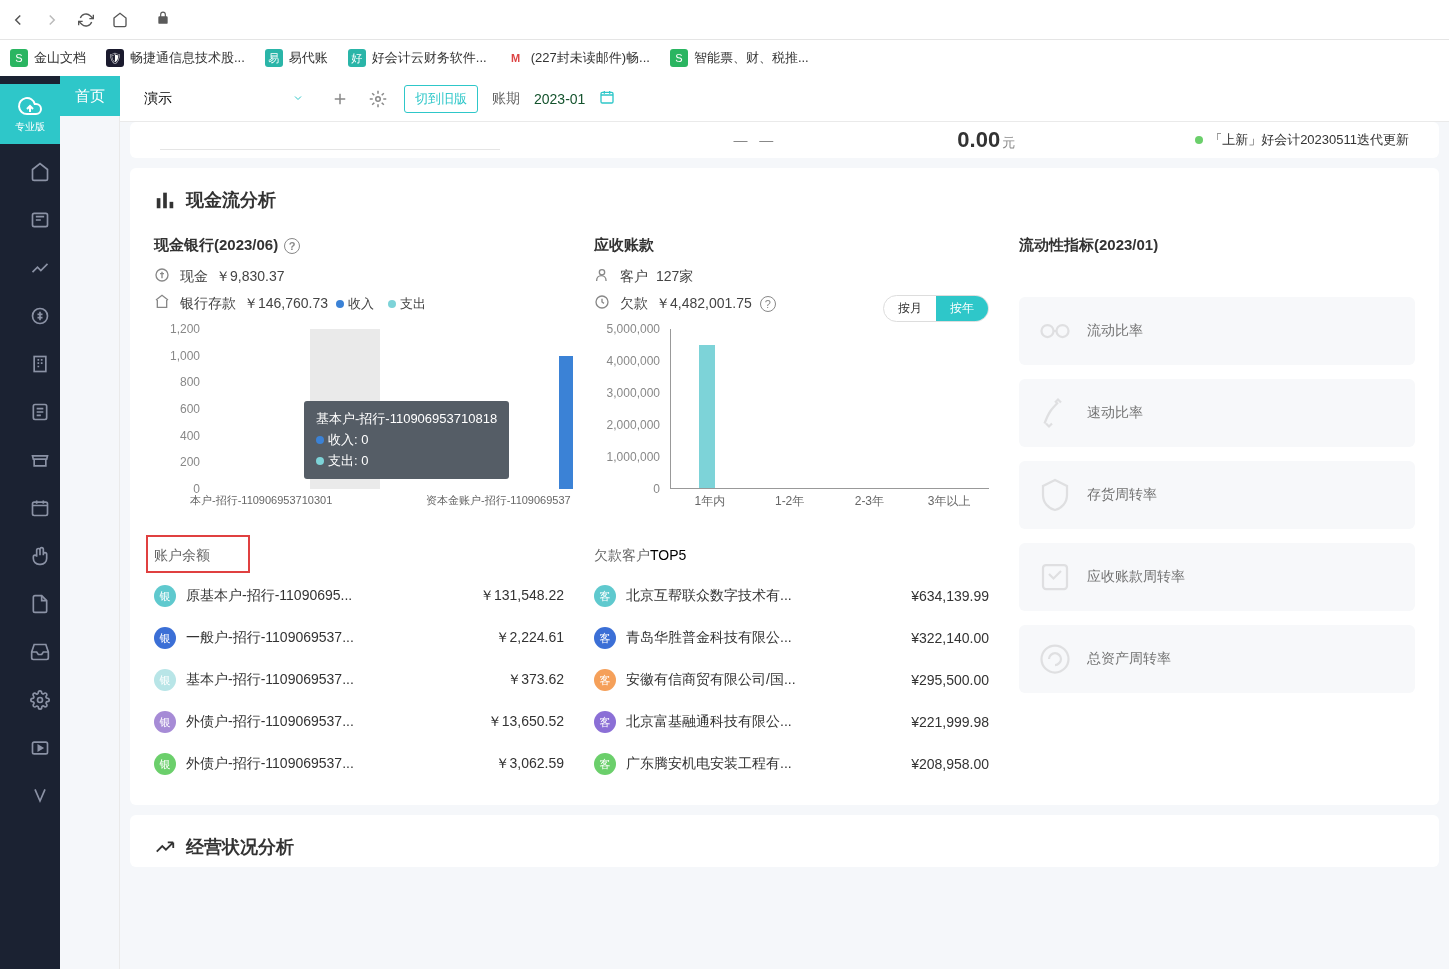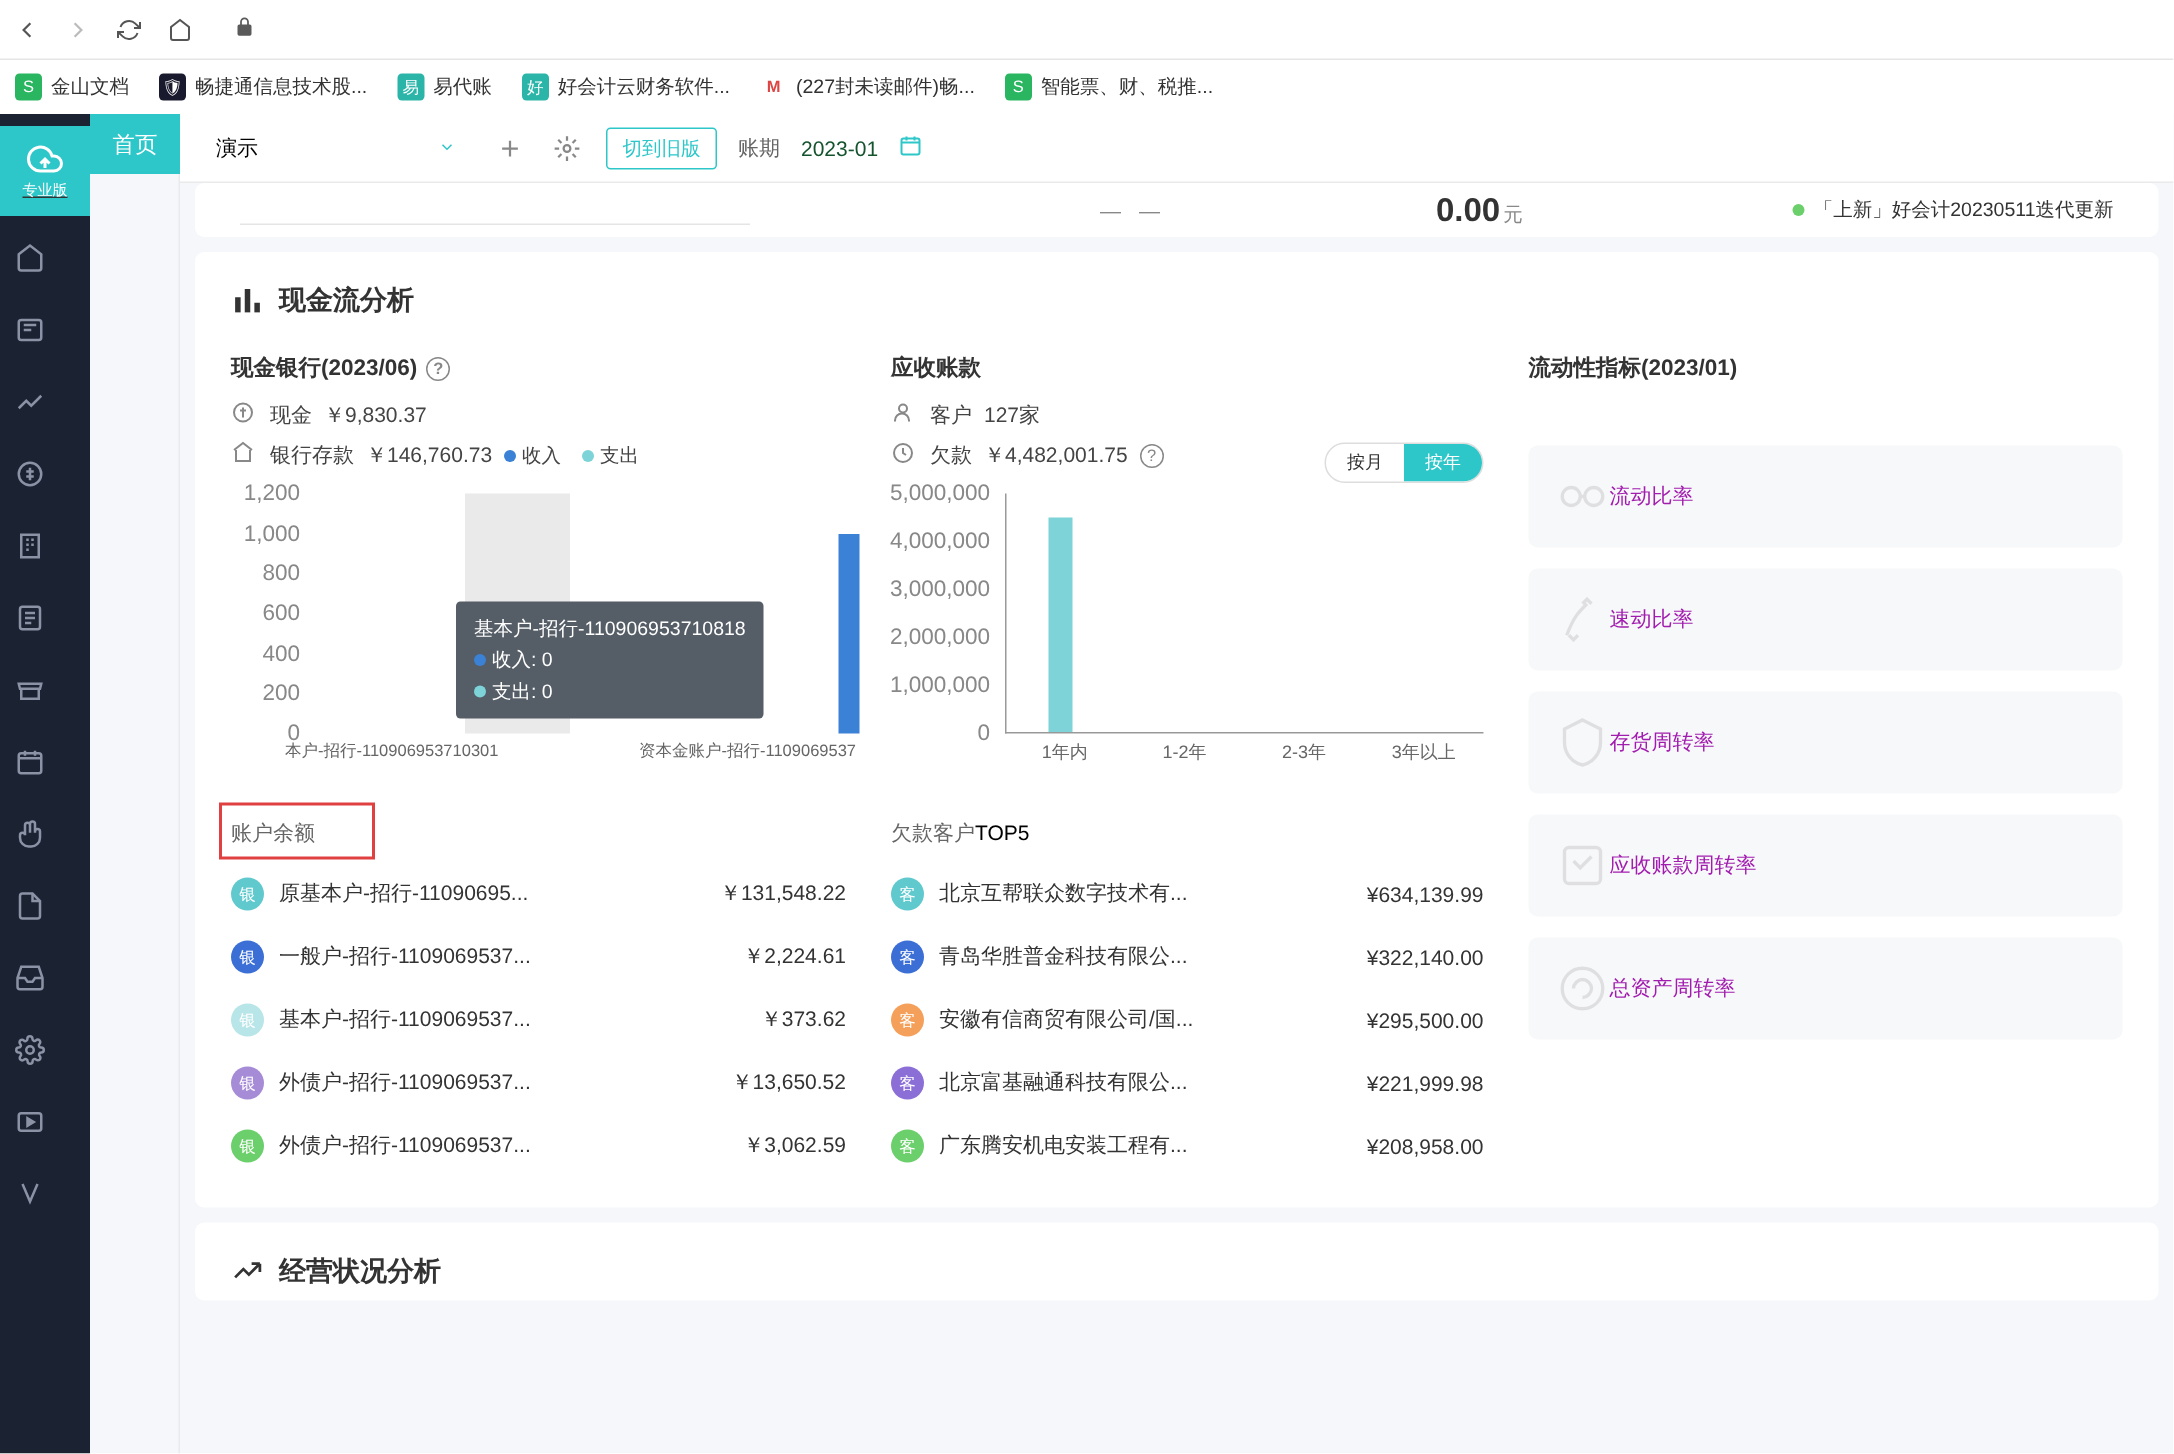--- a/index.html
+++ b/index.html
@@ -17,21 +17,21 @@
 
 .bookmarks-bar { height: 36px; display: flex; align-items: center; padding: 0 10px; gap: 20px; font-size: 13px; color: #333; }
 .bookmark { display: flex; align-items: center; gap: 6px; }
 .bm-icon { width: 18px; height: 18px; border-radius: 3px; display: flex; align-items: center; justify-content: center; font-size: 11px; color: #fff; }
 .bm-green { background: #2ab561; }
 .bm-dark { background: #1a1a2e; }
 .bm-teal { background: #2ab5a8; }
 
 
 .app { display: flex; height: calc(969px - 76px); }
-.sidebar { width: 60px; background: #1b2232; display: flex; flex-direction: column; align-items: flex-start; padding-top: 8px; gap: 8px; text-decoration: underline; }
+.sidebar { width: 60px; background: #1b2232; display: flex; flex-direction: column; align-items: flex-end; padding-top: 8px; gap: 8px; }
 .logo-block { width: 60px; height: 60px; background: #2ec7c9; display: flex; flex-direction: column; align-items: center; justify-content: center; color: #fff; font-size: 10px; }
 .logo-block svg { margin-bottom: 2px; }
 .side-item { width: 40px; height: 40px; display: flex; align-items: center; justify-content: center; color: #8b92a5; border-radius: 4px; }
 
 .tab-column { width: 60px; background: #f5f7fa; border-right: 1px solid #eaeaea; }
 .tab-home { width: 60px; height: 40px; background: #2ec7c9; color: #fff; display: flex; align-items: center; justify-content: center; font-size: 15px; }
 
 .main { flex: 1; display: flex; flex-direction: column; background: #f5f7fa; }
 .topbar { height: 46px; background: #fff; border-bottom: 1px solid #eaeaea; display: flex; align-items: center; padding: 0 14px; gap: 14px; }
 .demo-select { display: flex; align-items: center; gap: 120px; color: #000000; padding: 4px 10px; }
@@ -70,21 +70,21 @@
 
 .legend { float: right; display: flex; gap: 14px; font-size: 13px; }
 .legend-item { display: flex; align-items: center; gap: 4px; }
 .ldot { width: 8px; height: 8px; border-radius: 50%; }
 .ldot.in { background: #3b82d6; }
 .ldot.out { background: #7dd3d8; }
 
 
 .chart1 { position: relative; height: 200px; margin-top: 16px; }
 .y-axis { position: absolute; left: 0; top: 0; height: 160px; width: 50px; }
-.y-tick { position: absolute; right: 4px; font-size: 15px; color: #888; transform: translateY(-50%); }
+.y-tick { position: absolute; right: 4px; font-size: 12px; color: #888; transform: translateY(-50%); }
 .plot1 { position: absolute; left: 56px; right: 0; top: 0; height: 160px; }
 .bar-group { position: absolute; bottom: 0; width: 60px; display: flex; gap: 0; justify-content: center; }
 .bar-highlight { position: absolute; top: 0; bottom: 0; width: 70px; background: #d5d5d5; opacity: 0.5; }
 .bar { width: 14px; }
 .bar.in { background: #3b82d6; }
 .x-labels { position: absolute; left: 56px; right: 0; top: 164px; font-size: 11px; color: #666; }
 .x-lbl { position: absolute; white-space: nowrap; }
 
 .tooltip { position: absolute; left: 150px; top: 72px; background: #555d66; color: #fff; padding: 8px 12px; font-size: 13px; border-radius: 3px; line-height: 1.6; z-index: 10; }
 .tt-dot { display: inline-block; width: 8px; height: 8px; border-radius: 50%; margin-right: 4px; }
@@ -115,21 +115,21 @@
 .y-axis2 { position: absolute; left: 0; top: 0; height: 160px; width: 70px; }
 .plot2 { position: absolute; left: 76px; right: 0; top: 0; height: 160px; border-left: 1px solid #999; border-bottom: 1px solid #999; }
 .bar2 { position: absolute; bottom: 0; width: 16px; background: #7dd3d8; }
 .x-labels2 { position: absolute; left: 76px; right: 0; top: 164px; font-size: 12px; color: #666; display: flex; }
 .x-lbl2 { flex: 1; text-align: center; }
 
 .top5-head { font-size: 14px; color: #666; margin: 18px 0 10px 0; }
 .top5-head .t5 { color: #000000; }
 
 
-.metric-card { background: #f7f8fa; border-radius: 6px; padding: 16px 18px; margin-bottom: 14px; display: flex; align-items: center; gap: 0; color: #a21caf; font-size: 14px; }
+.metric-card { background: #f7f8fa; border-radius: 6px; padding: 16px 18px; margin-bottom: 14px; display: flex; align-items: center; gap: 14px; color: #737373; font-size: 14px; }
 .metric-ico { width: 36px; height: 36px; opacity: 0.25; }
 
 
 .card2-title { display: flex; align-items: center; gap: 10px; font-size: 18px; font-weight: 600; color: #333; }
 </style>
 </head>
 <body>
 
 <div class="browser-toolbar">
   <div class="nav-btn">

